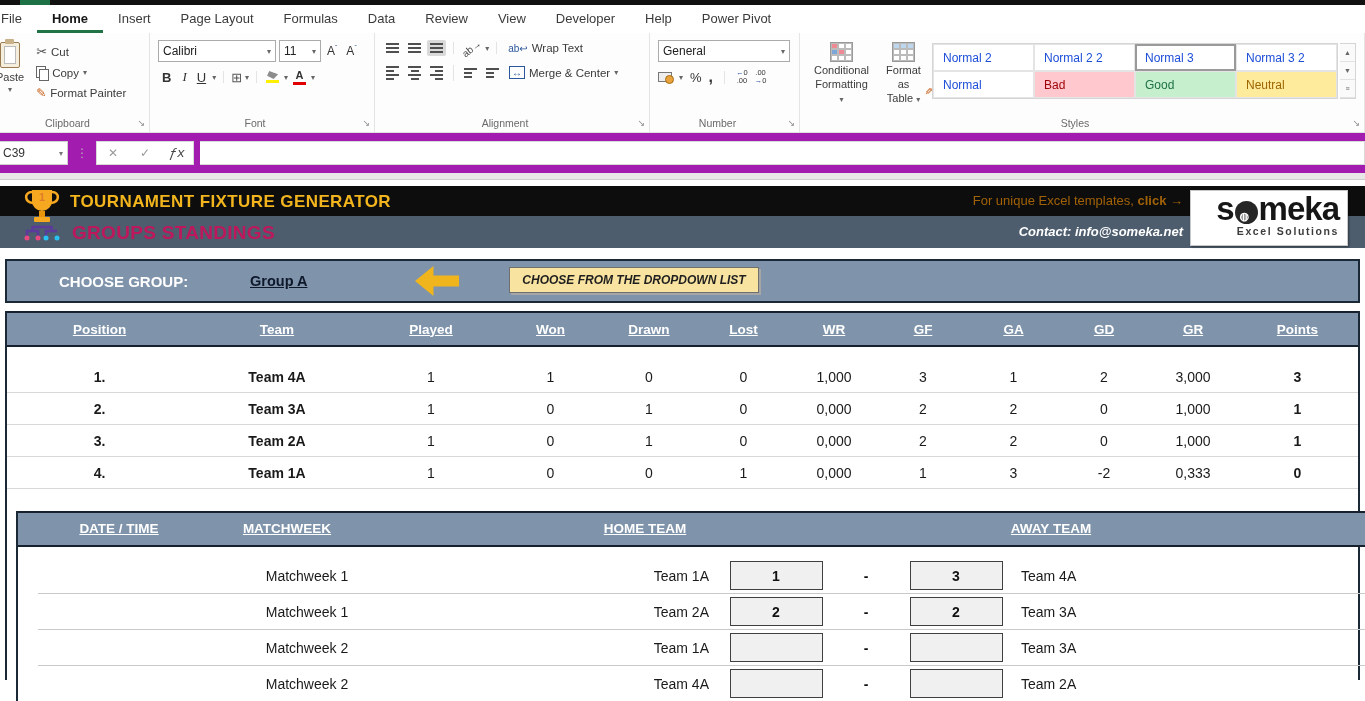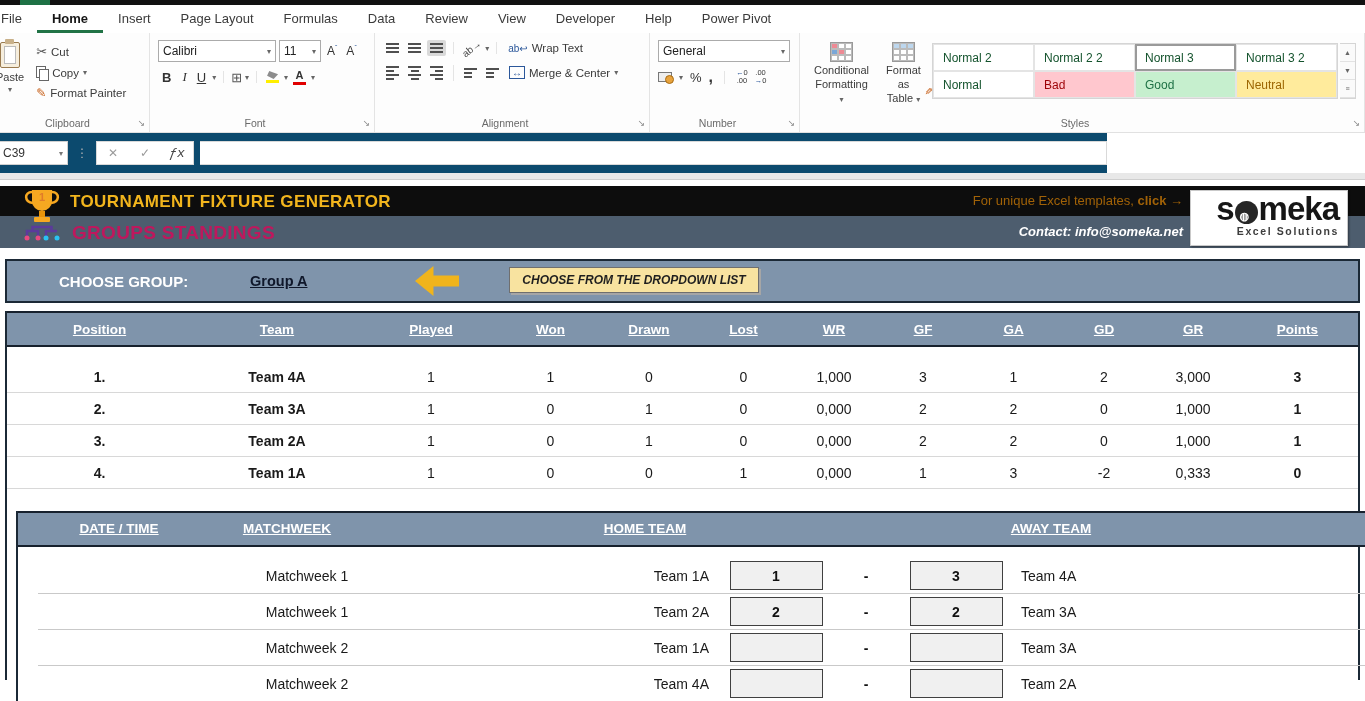--- a/index.html
+++ b/index.html
@@ -72,30 +72,30 @@
   .dec-ic b { color:#2b579a; }
 
   
   .g-styles { flex:1; display:flex; align-items:flex-start; gap:2px; }
   .cf-ic, .fat-ic { display:grid; grid-template-columns:repeat(3,7px); grid-template-rows:repeat(3,6px); border:1px solid #999; margin-bottom:2px; }
   .cf-ic b, .fat-ic b { border:0.5px solid #bbb; background:#fff; }
   .cf-ic b.r { background:#ee8a94; } .cf-ic b.b { background:#7aa7d8; }
   .fat-ic b.h { background:#bdd7ee; }
   .fat-pencil { position:absolute; right:-2px; bottom:10px; font-size:10px; color:#c55a11; transform:rotate(90deg); }
   .gallery { display:grid; grid-template-columns:repeat(4,101px); grid-template-rows:27px 27px; border:1px solid #d5d5d5; background:#fff; margin-top:3px; }
-  .gcell { border:1px solid #e4e4e4; font-size:12px; color:#14532d; display:flex; align-items:center; padding-left:9px; cursor:pointer; background:#fff; }
+  .gcell { border:1px solid #e4e4e4; font-size:12px; color:#1d4ed8; display:flex; align-items:center; padding-left:9px; cursor:pointer; background:#fff; }
   .gcell.selected { outline:2px solid #9a9a9a; outline-offset:-2px; }
   .gcell.bad { background:#ffc7ce; color:#9c0006; }
   .gcell.good { background:#c6efce; color:#1e7145; }
   .gcell.neutral { background:#ffeb9c; color:#9c6500; }
   .gal-scroll { display:flex; flex-direction:column; margin-top:3px; border:1px solid #d5d5d5; border-left:none; }
   .gal-scroll span { width:15px; height:18px; font-size:7px; color:#666; display:flex; align-items:center; justify-content:center; border-bottom:1px solid #e2e2e2; cursor:pointer; background:#fafafa; }
 
   
-  .fbar { position:absolute; left:0; top:133px; width:1107px; height:40px; background:#0c4a6e; display:flex; align-items:center; padding:0 0 0 0; }
+  .fbar { position:absolute; left:0; top:133px; width:1365px; height:40px; background:#a21caf; display:flex; align-items:center; padding:0 0 0 0; }
   .namebox { margin-left:-4px; width:72px; height:24px; background:#fff; border:1px solid #d0d0d0; display:flex; align-items:center; justify-content:space-between; font-size:12px; color:#333; padding:0 4px 0 6px; cursor:pointer; }
   .nb-arrow { font-size:8px; color:#777; }
   .fb-dots { color:#b5b5b5; font-size:12px; padding:0 8px; }
   .fb-btns { height:24px; background:#fff; border:1px solid #d9d9d9; display:flex; align-items:center; gap:0; }
   .fb-btns span { width:32px; text-align:center; font-size:12px; color:#9b9b9b; cursor:pointer; }
   .fb-btns .fx { color:#444; font-family:Liberation Mono, monospace; font-style:italic; font-size:13px; }
   .fb-input { flex:1; height:24px; background:#fff; border:1px solid #d9d9d9; border-left:none; margin-left:6px; margin-right:0; cursor:text; }
   .fbar-strip { position:absolute; left:0; top:173px; width:1365px; height:7px; background:#e8e8e8; border-bottom:1px solid #cfcfcf; }
 
   

